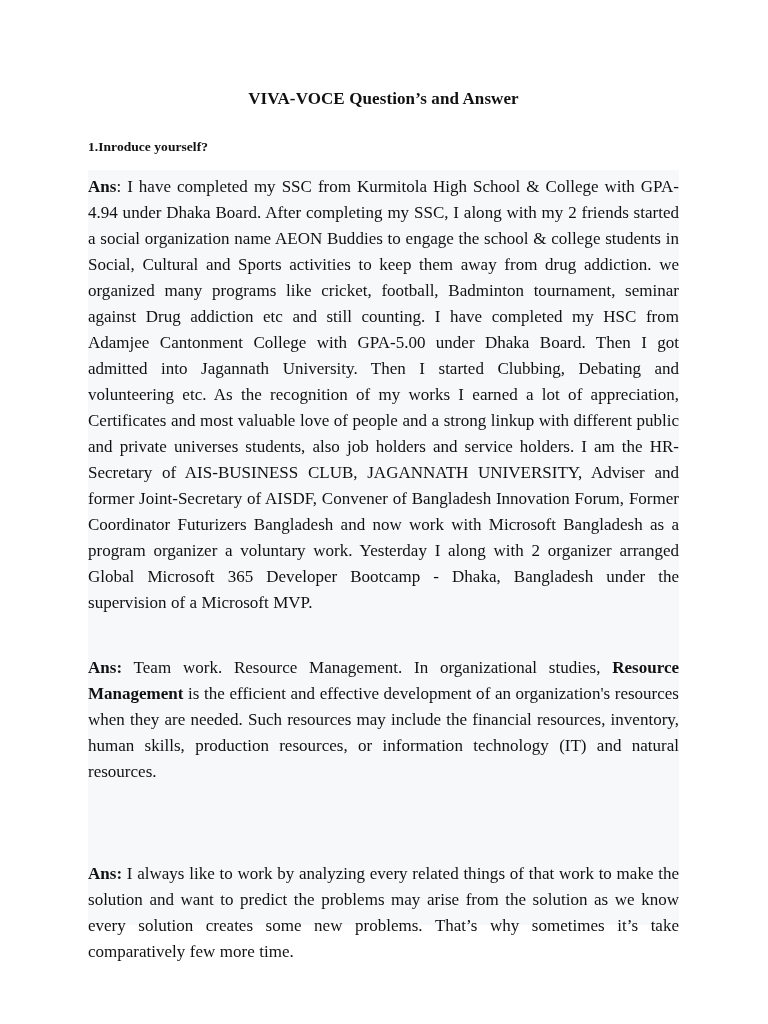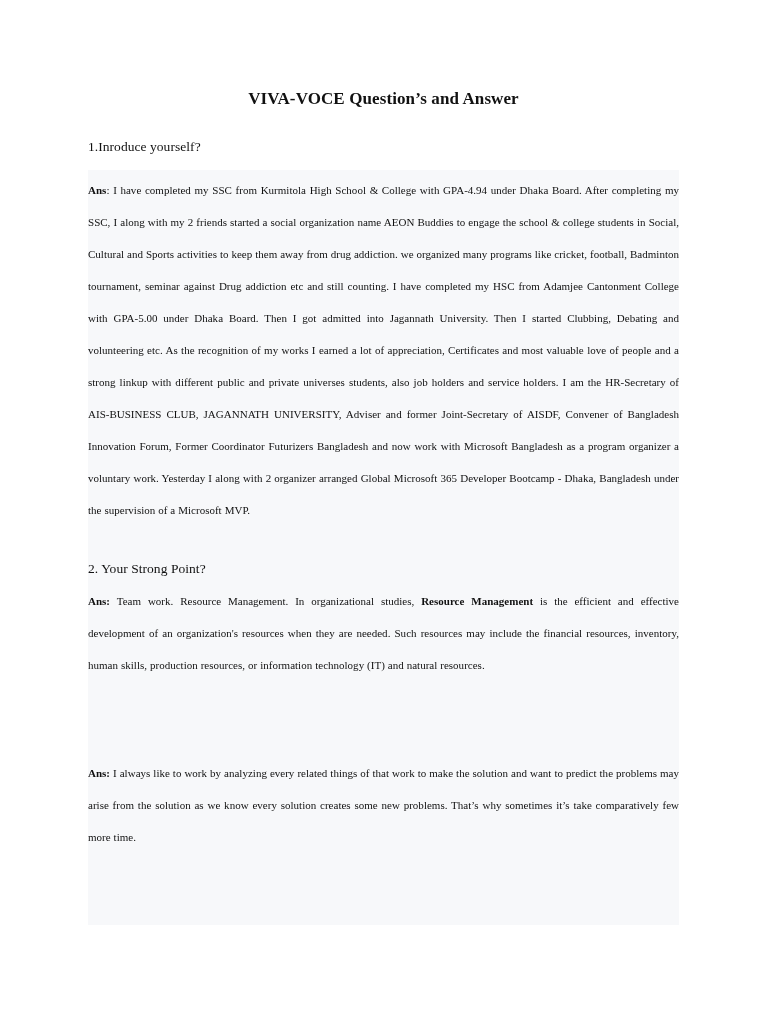--- a/index.html
+++ b/index.html
@@ -53,29 +53,29 @@
 
   .content {
     position: absolute;
     left: 88px;
     top: 137px;
     width: 591px;
   }
 
   .q-heading {
     font-size: 13.5px;
-    font-weight: normal;
+    font-weight: bold;
     line-height: 20px;
     margin: 0;
     letter-spacing: 0.05px;
   }
 
   .answer {
-    font-size: 11px;
-    line-height: 32px;
+    font-size: 17px;
+    line-height: 26px;
     text-align: justify;
     text-justify: inter-word;
     margin: 0;
     letter-spacing: 0.01px;
     word-spacing: 0.2px;
   }
 
   b, .bold { font-weight: bold; }
 
   
@@ -97,21 +97,20 @@
   <div class="content">
 
     <div class="q-heading">1.Inroduce yourself?</div>
 
     <div class="gap-q1-ans"></div>
 
     <p class="answer"><b>Ans</b><span>: </span><span>I have completed my SSC from Kurmitola High School &amp; College with GPA-4.94 under Dhaka Board. After completing my SSC, I along with my 2 friends started a social organization name AEON Buddies to engage the school &amp; college students in Social, Cultural and Sports activities to keep them away from drug addiction. we organized many programs like cricket, football, Badminton tournament, seminar against Drug addiction etc and still counting. I have completed my HSC from Adamjee Cantonment College with GPA-5.00 under Dhaka Board. Then I got admitted into Jagannath University. Then I started Clubbing, Debating and volunteering etc. As the recognition of my works I earned a lot of appreciation, Certificates and most valuable love of people and a strong linkup with different public and private universes students, also job holders and service holders. I am the HR-Secretary of AIS-BUSINESS CLUB, JAGANNATH UNIVERSITY, Adviser and former Joint-Secretary of AISDF, Convener of Bangladesh Innovation Forum, Former Coordinator Futurizers Bangladesh and now work with Microsoft Bangladesh as a program organizer a voluntary work. Yesterday I along with 2 organizer arranged Global Microsoft 365 Developer Bootcamp - Dhaka, Bangladesh under the supervision of a Microsoft MVP.</span></p>
 
     <div class="gap-ans1-q2"></div>
 
-    <div class="q-heading">2. Your Strong Point?</div>
 
     <div class="gap-q2-ans"></div>
 
     <p class="answer"><b>Ans:</b><span> </span><span>Team work. Resource Management. In organizational studies, </span><b>Resource Management</b><span> is the efficient and effective development of an organization's resources when they are needed. Such resources may include the financial resources, inventory, human skills, production resources, or information technology (IT) and natural resources.</span></p>
 
     <div class="gap-ans2-q3"></div>
 
 
     <div class="gap-q3-ans"></div>
 

